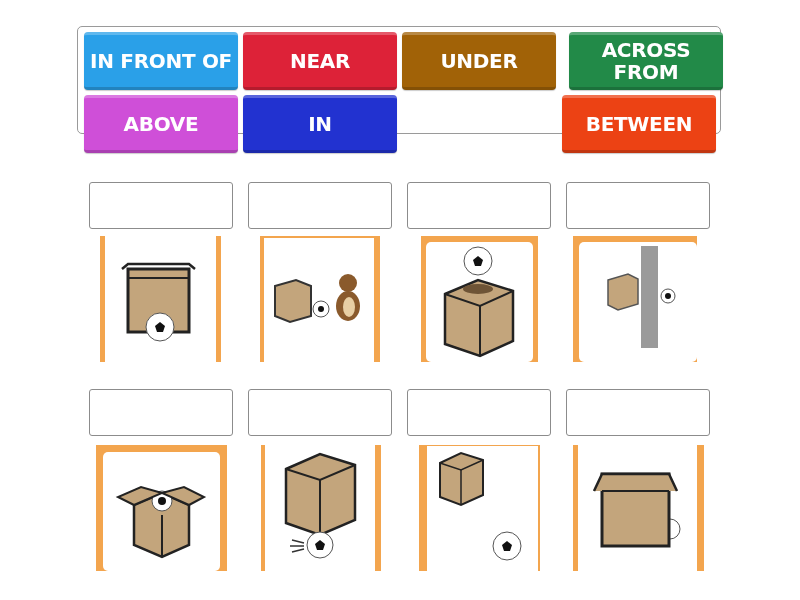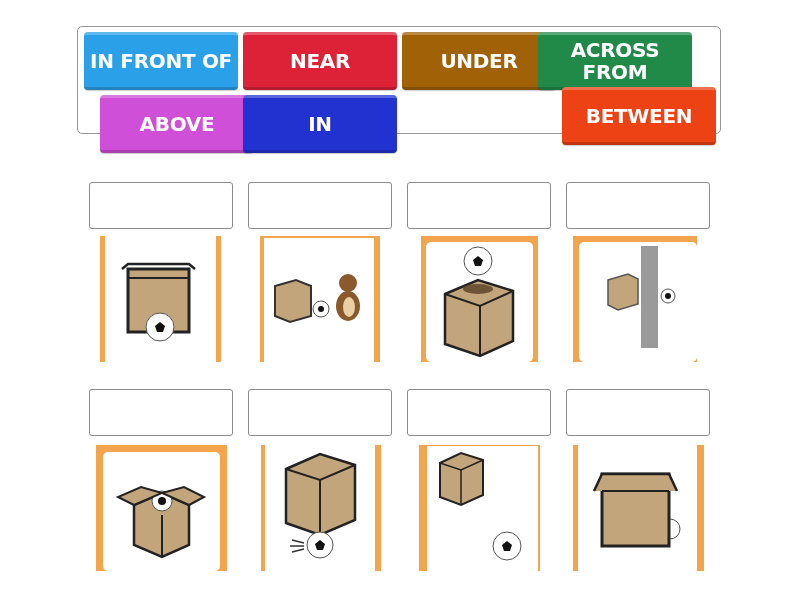--- a/index.html
+++ b/index.html
@@ -9,24 +9,24 @@
   .card { position:absolute; width:124px; height:126px; background:#fff; overflow:hidden; }
   .card svg { position:absolute; left:0; top:0; }
 </style>
 </head>
 <body>
 
 <div class="bank">
   <div class="btn" style="left: 6px; top: 5px; background: rgb(42, 160, 232);">IN FRONT OF</div>
   <div class="btn" style="left: 165px; top: 5px; background: rgb(221, 34, 56);">NEAR</div>
   <div class="btn" style="left: 324px; top: 5px; background: #a16207;">UNDER</div>
-  <div class="btn" style="left: 460px; top: 5px; padding: 0px 10px; background: rgb(34, 138, 72);">ACROSS FROM</div>
-  <div class="btn" style="left: 22px; top: 68px; background: rgb(207, 79, 216);">ABOVE</div>
+  <div class="btn" style="left: 491px; top: 5px; padding: 0px 10px; background: rgb(34, 138, 72);">ACROSS FROM</div>
+  <div class="btn" style="left: 6px; top: 68px; background: rgb(207, 79, 216);">ABOVE</div>
   <div class="btn" style="left: 165px; top: 68px; background: rgb(34, 50, 208); text-align: right;">IN</div>
-  <div class="btn" style="left: 484px; top: 60px; background: rgb(236, 66, 20);">BETWEEN</div>
+  <div class="btn" style="left: 484px; top: 68px; background: rgb(236, 66, 20);">BETWEEN</div>
 </div>
 
 <div class="dropbox" style="left:89px;top:182px;"></div>
 <div class="dropbox" style="left:248px;top:182px;"></div>
 <div class="dropbox" style="left:407px;top:182px;"></div>
 <div class="dropbox" style="left:566px;top:182px;"></div>
 
 <div class="card" style="left:99px;top:236px;">
   <svg width="124" height="126">
     <rect x="1" y="0" width="5" height="126" fill="#f3a54e"></rect>

